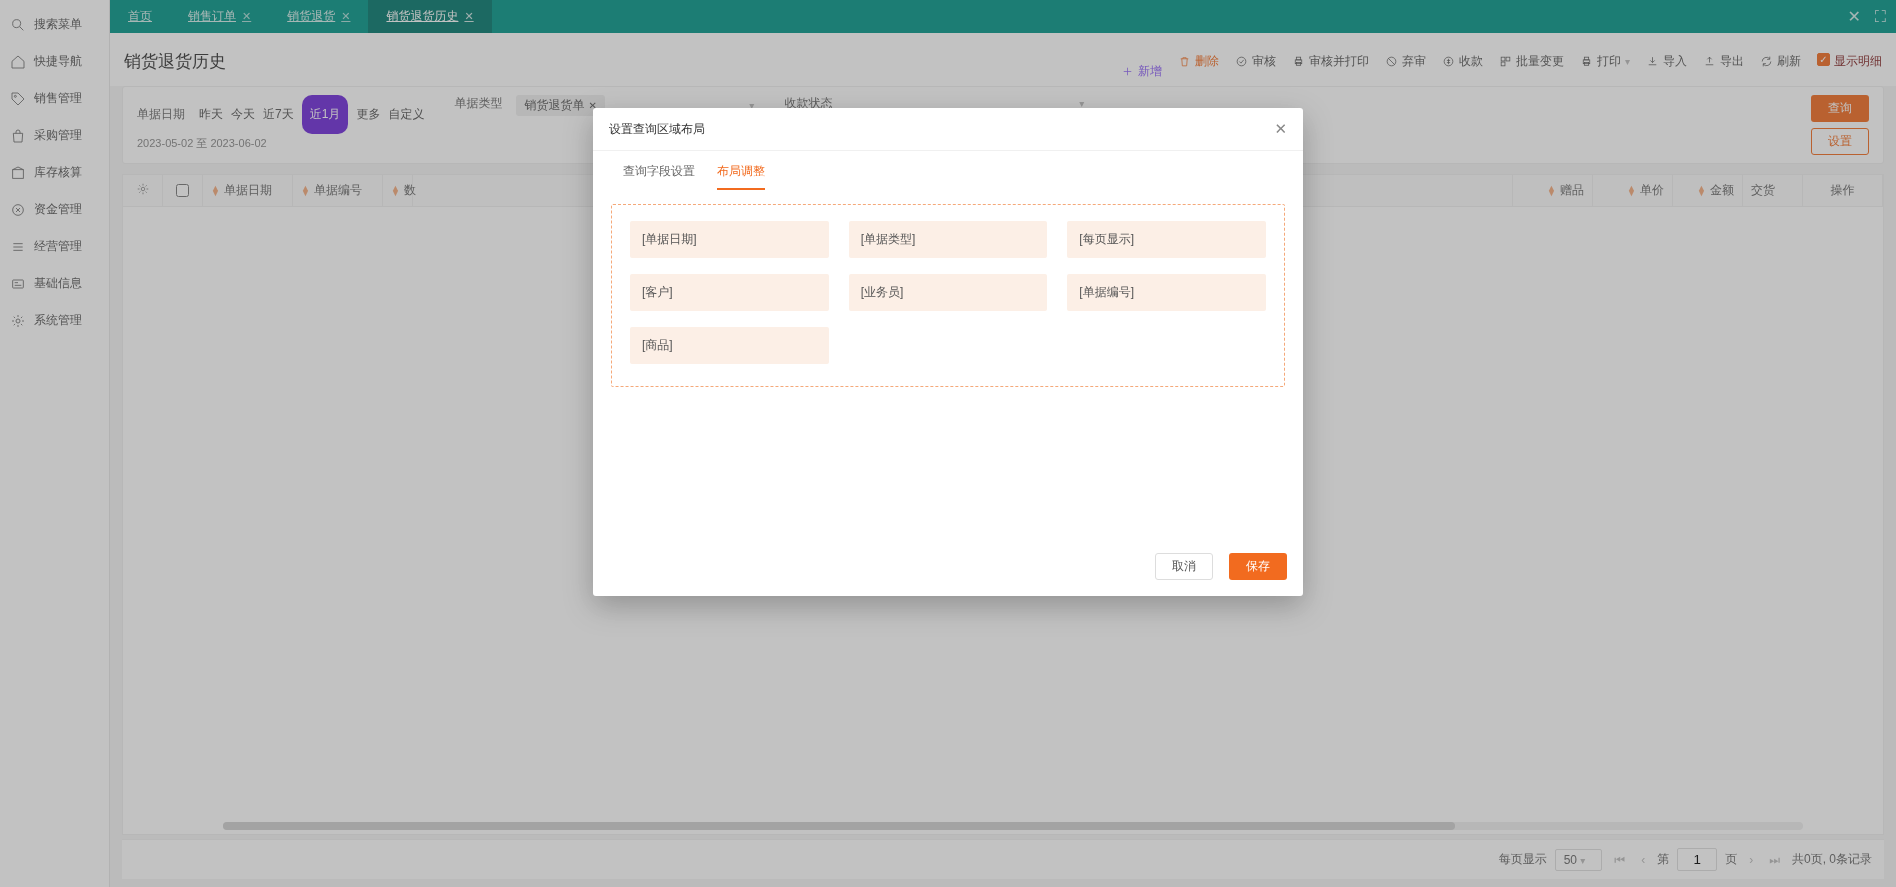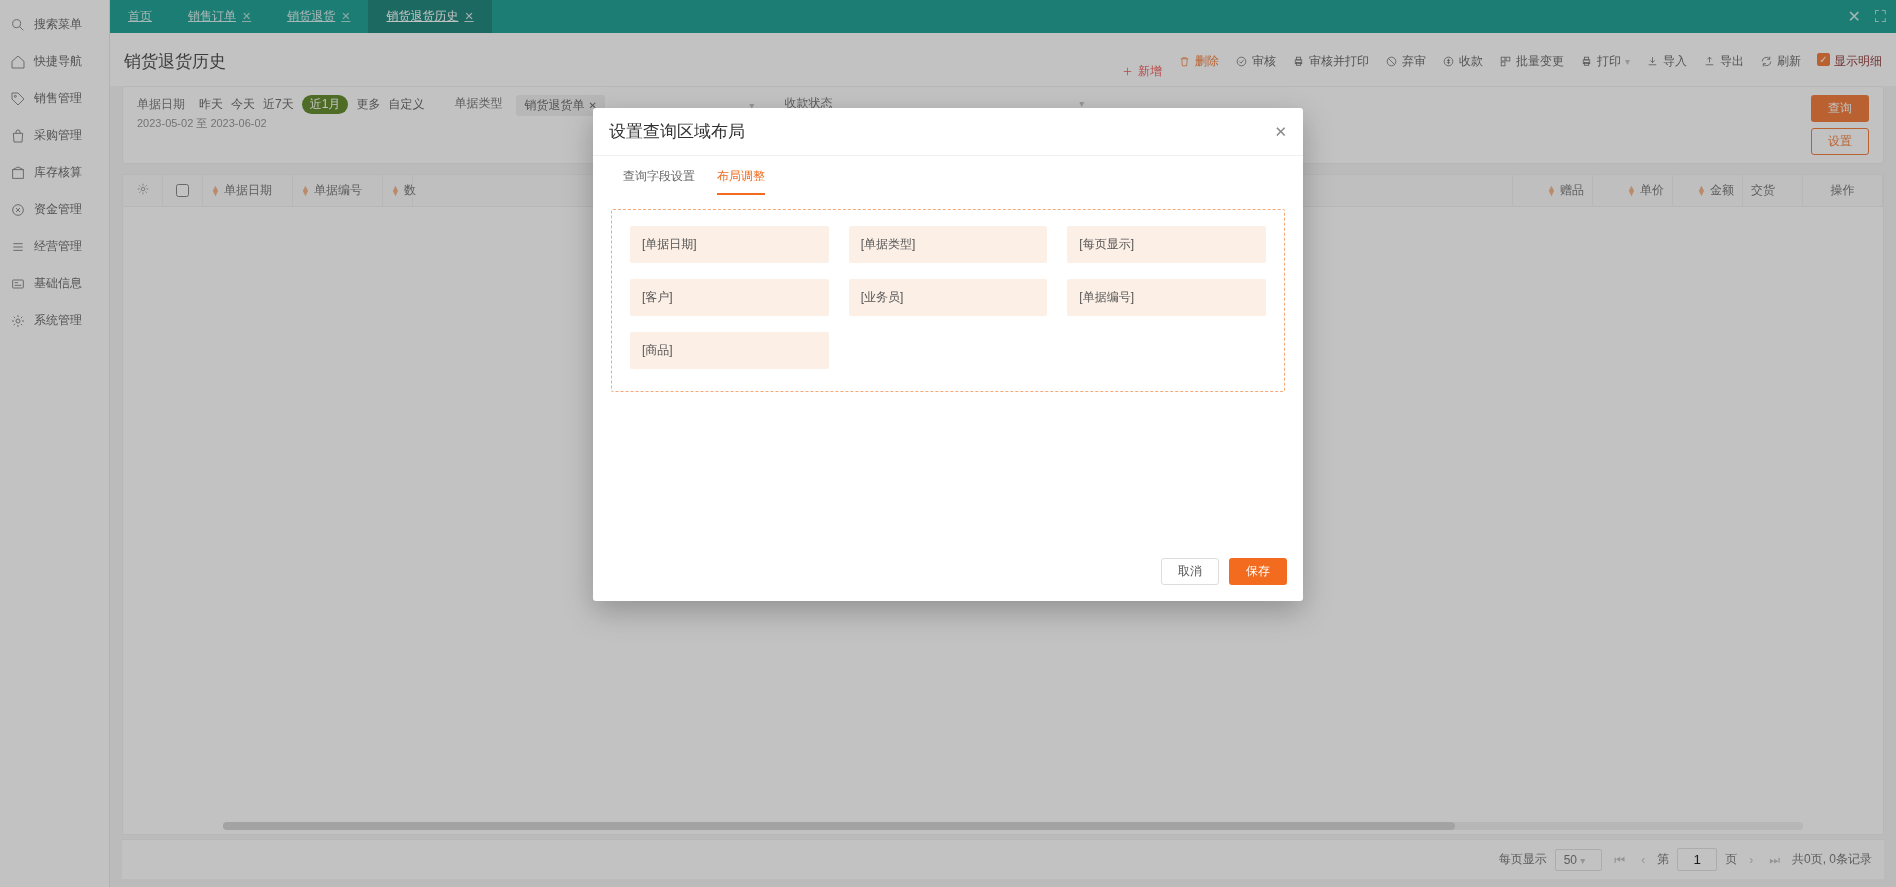--- a/index.html
+++ b/index.html
@@ -21,35 +21,35 @@
   .tab.active { background: #00776c; color: #fff; }
   .tab .x { font-size: 11px; opacity: .8; }
   .topbar-right { margin-left: auto; display: flex; align-items: center; gap: 14px; padding-right: 10px; }
   .topbar-right span { cursor: pointer; color: #cfece9; font-size: 16px; line-height: 1; }
 
   
   .header { background: #fff; padding: 10px 14px 6px 14px; display: flex; align-items: center; }
   .page-title { font-size: 17px; color: #333; }
   .toolbar { margin-left: auto; display: flex; align-items: center; gap: 16px; font-size: 12px; }
   .t-item { display: inline-flex; align-items: center; gap: 4px; cursor: pointer; color: #555; }
-  .t-item.add { color: #ef4444; margin-top: 20px; }
+  .t-item.add { color: #8b5cf6; margin-top: 20px; }
   .t-item.del { color: #f26b1f; }
   .t-icon { width: 13px; height: 13px; display: inline-block; }
   .t-icon svg { width: 13px; height: 13px; stroke: currentColor; fill: none; stroke-width: 1.4; }
   .show-detail { color: #7f1d1d; display: inline-flex; align-items: flex-start; gap: 4px; cursor: pointer; }
   .chk { width: 13px; height: 13px; border: 1.5px solid #f26b1f; background: #f26b1f; border-radius: 2px; display: inline-flex; align-items: center; justify-content: center; }
   .chk::after { content: "✓"; color: #fff; font-size: 10px; line-height: 1; }
 
   
   .filterbar { background: #fff; margin: 0 12px; border: 1px solid #eee; border-radius: 3px; padding: 8px 14px; display: flex; align-items: flex-start; gap: 30px; }
   .filter-group { display: flex; flex-direction: column; gap: 2px; }
   .fg-row { display: flex; align-items: center; gap: 8px; }
   .fg-label { color: #666; margin-right: 6px; }
   .date-opt { color: #555; cursor: pointer; }
-  .date-opt.active { background: #4d7c0f; color: #fff; border-radius: 10px; padding: 1px 8px; }
+  .date-opt.active { background: #6d28d9; color: #fff; border-radius: 10px; padding: 11px 8px; }
   .date-sub { color: #888; font-size: 11px; }
   .filter-mid { display: flex; align-items: flex-start; gap: 8px; }
   .chip { background: #eee; border-radius: 3px; padding: 2px 8px; display: inline-flex; align-items: center; gap: 4px; color: #555; }
   .chevd { color: #bbb; font-size: 10px; }
   .filter-right { margin-left: auto; display: flex; flex-direction: column; gap: 6px; align-items: flex-end; }
   .btn { padding: 4px 16px; border-radius: 3px; cursor: pointer; font-size: 12px; border: 1px solid transparent; }
   .btn-primary { background: #f26b1f; color: #fff; }
   .btn-outline { background: #fff; color: #f26b1f; border: 1px solid #f26b1f; }
   .filter-sel { display: flex; align-items: center; gap: 8px; min-width: 300px; justify-content: space-between; }
 
@@ -68,29 +68,29 @@
   .pg-sel { border: 1px solid #ddd; padding: 3px 16px 3px 8px; border-radius: 2px; position: relative; }
   .pg-btn { color: #bbb; cursor: pointer; padding: 2px 4px; }
   .pg-input { width: 40px; border: 1px solid #ddd; text-align: center; padding: 3px 2px; border-radius: 2px; }
 
   
   .overlay { position: fixed; inset: 0; background: rgba(80,80,80,.35); display: flex; align-items: flex-start; justify-content: center; padding-top: 108px; }
 
   
   .modal { width: 710px; background: #fff; border-radius: 3px; box-shadow: 0 10px 30px rgba(0,0,0,.25); display: flex; flex-direction: column; }
   .modal-head { padding: 12px 16px; display: flex; align-items: center; border-bottom: 1px solid #f0f0f0; }
-  .modal-title { font-size: 17px; color: #333; }
+  .modal-title { font-size: 12px; color: #333; }
   .modal-close { margin-left: auto; cursor: pointer; color: #888; font-size: 15px; }
   .modal-tabs { display: flex; gap: 22px; padding: 12px 30px 0 30px; font-size: 12px; color: #666; }
   .m-tab { padding-bottom: 8px; cursor: pointer; }
   .m-tab.active { color: #f26b1f; border-bottom: 2px solid #f26b1f; }
   .layout-box { margin: 14px 18px 0 18px; border: 1px dashed #f5a97a; border-radius: 2px; padding: 16px 18px 22px 18px; min-height: 160px; }
   .layout-grid { display: grid; grid-template-columns: repeat(3, 1fr); gap: 16px 20px; }
   .field-card { background: #fcefe6; border-radius: 2px; padding: 10px 12px; color: #555; font-size: 12px; cursor: move; }
-  .modal-foot { padding: 16px; display: flex; justify-content: flex-end; gap: 10px; margin-top: 150px; }
+  .modal-foot { padding: 16px; display: flex; justify-content: flex-end; gap: 16px; margin-top: 150px; }
   .btn-default { background: #fff; border: 1px solid #ddd; color: #555; }
 
   .placeholder-flex { flex: 1; }
 
   .gear-cell { width: 40px; justify-content: center; }
   .chk-cell { width: 40px; justify-content: center; }
 </style>
 </head>
 <body>
 

